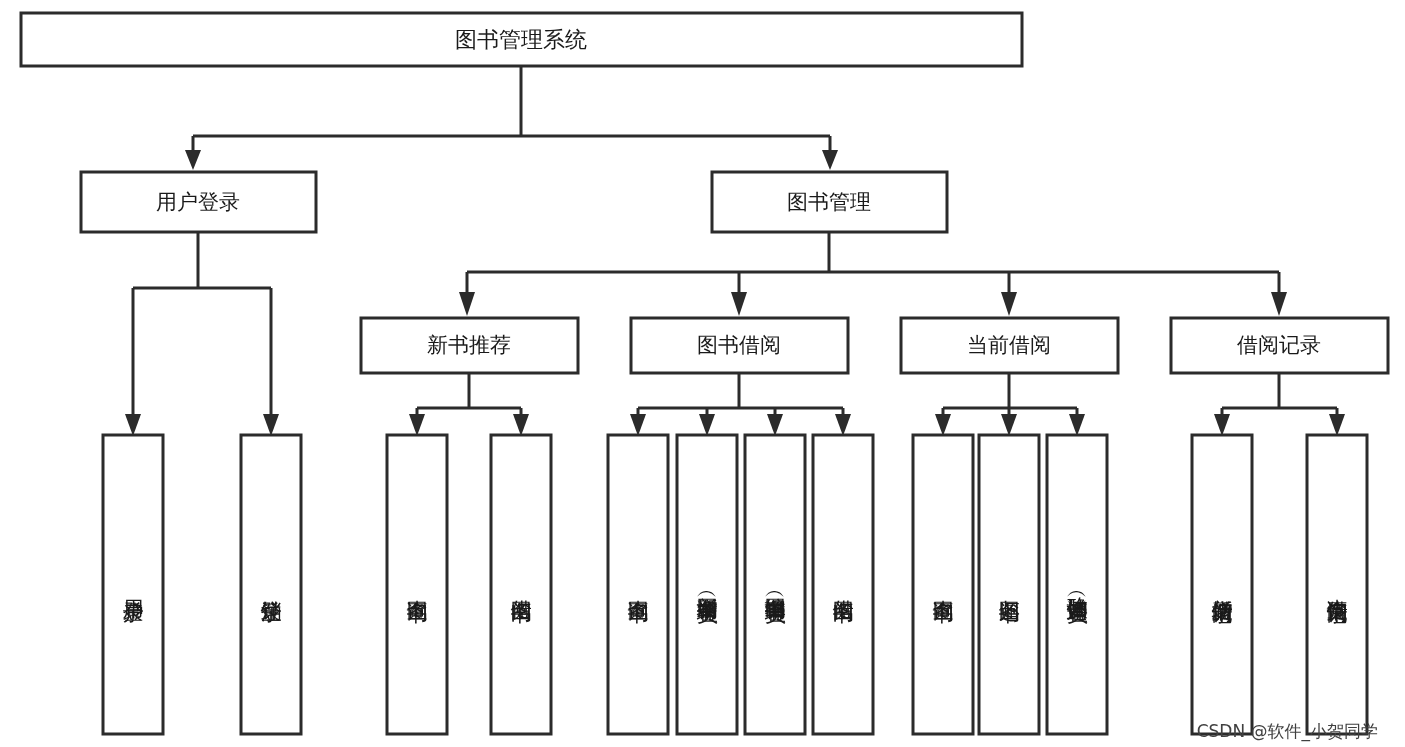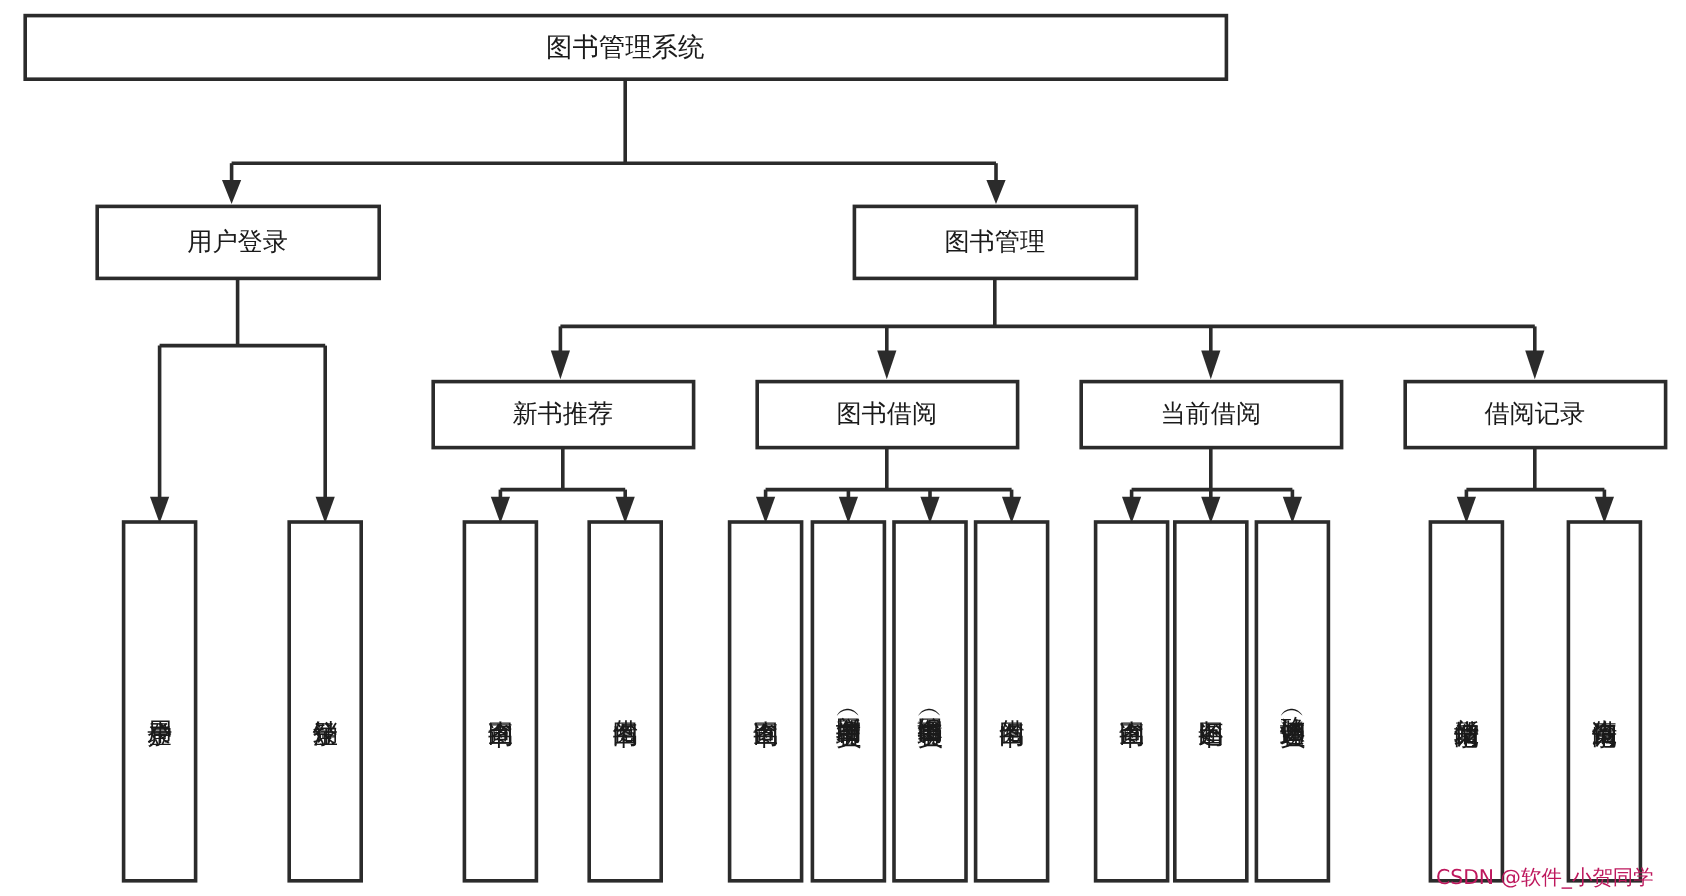--- a/index.html
+++ b/index.html
@@ -68,21 +68,21 @@
     letter-spacing: 1px;
     white-space: nowrap;
     pointer-events: none;
   }
   .watermark {
     position: absolute;
     right: 8px;
     bottom: 4px;
     font-family: "DejaVu Sans", "Liberation Sans", sans-serif;
     font-size: 17px;
-    color: #be185d;
+    color: #404040;
     white-space: nowrap;
   }
 </style>
 </head>
 <body>
 
 <div id="diagram-root">
 
   <svg class="flow" viewBox="0 0 1405 747">
 

